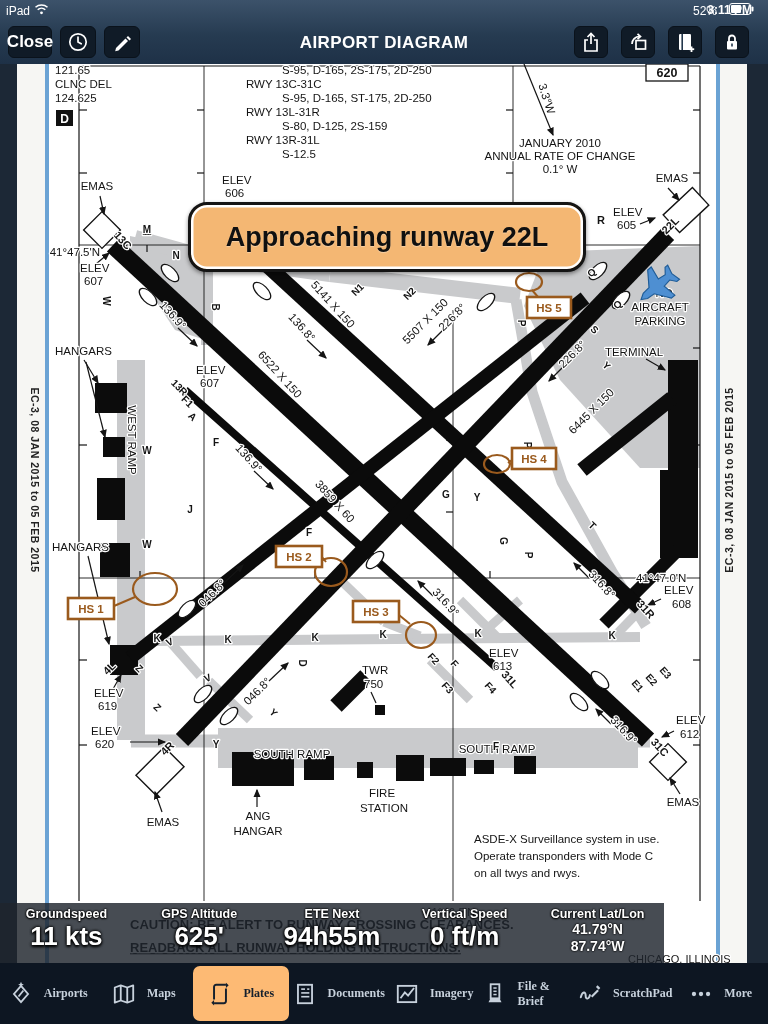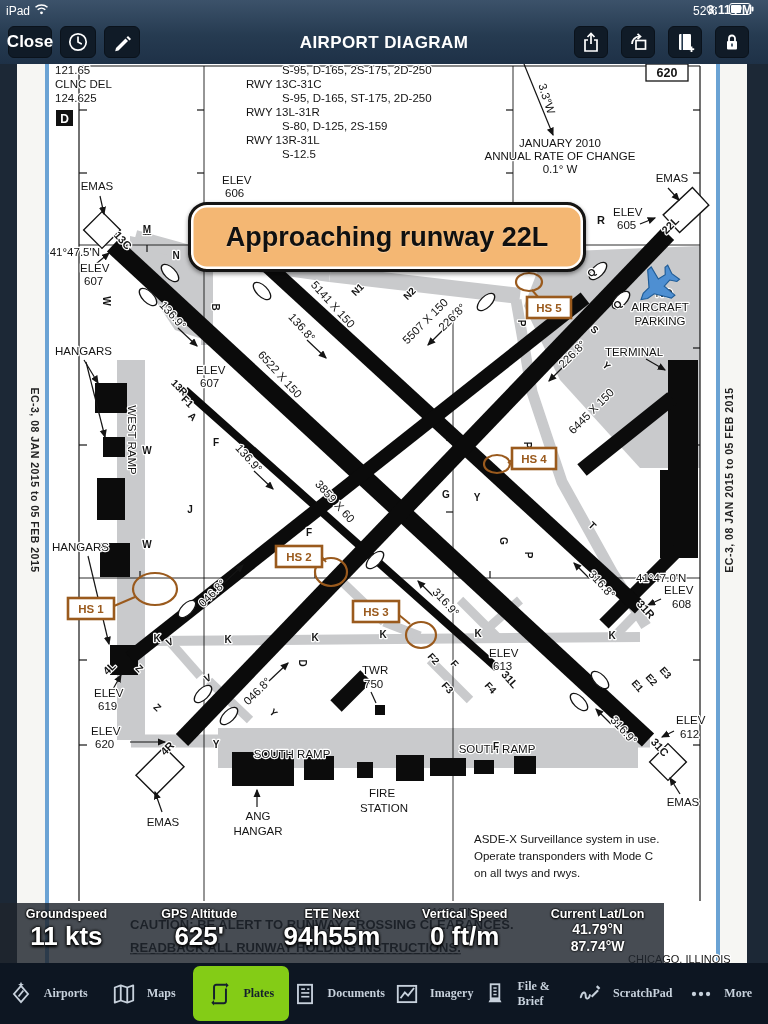--- a/index.html
+++ b/index.html
@@ -41,21 +41,21 @@
                   text-shadow:0 0 3px #000,0 0 3px #000,0 2px 3px #000;}
   .metric .msmall{font-size:14px;font-weight:700;color:#fff;line-height:17px;
                   text-shadow:0 0 2px #000,0 0 2px #000;text-align:right;}
 
   
   #tabbar{position:absolute;left:0;top:963px;width:768px;height:61px;z-index:30;
           background:#0d1622;display:flex;}
   .tab{flex:1;display:flex;flex-direction:row;align-items:center;justify-content:center;gap:10px;
        color:#c7d1dc;position:relative;font-family:Liberation Serif, serif;}
   .tab .tlabel{font-size:12px;font-weight:600;}
-  .tab.active{background:#84cc16;border-radius:7px;margin:3px 2px;color:#15202d;}
+  .tab.active{background:#fdba74;border-radius:7px;margin:3px 2px;color:#15202d;}
   .tab.active .tlabel{font-weight:700;color:#15202d;}
 </style>
 </head>
 <body>
 
 <div id="stage">
 
   <div id="chart-layer"><svg width="768" height="1024" viewBox="0 0 768 1024">
         <defs>
           <marker id="ah" markerWidth="8" markerHeight="8" refX="6" refY="3" orient="auto">

